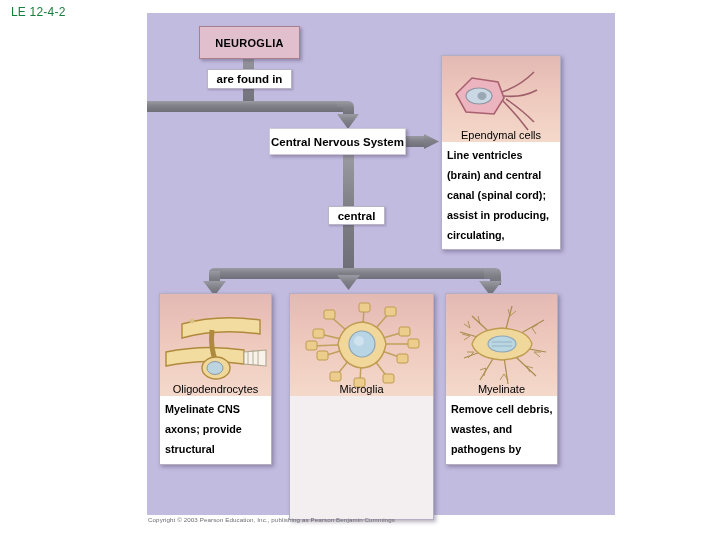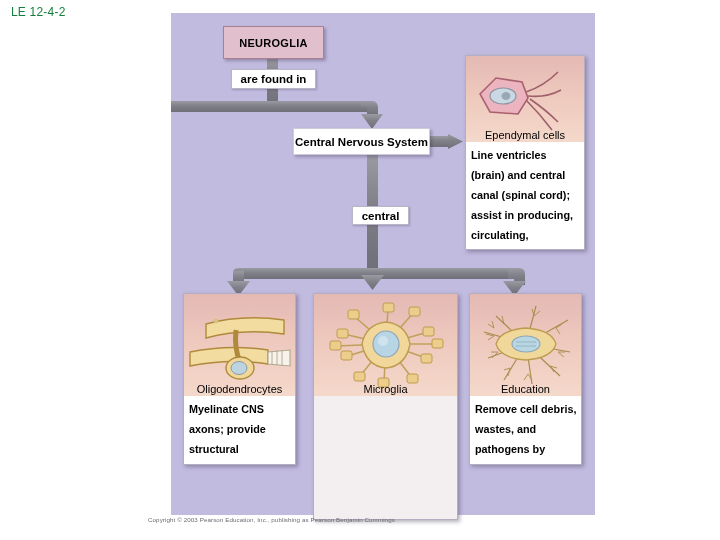--- a/index.html
+++ b/index.html
@@ -24,24 +24,23 @@
     color: #15803d;
     letter-spacing: 0.2px;
     text-align: right;
   }
 
   
   #diagram-canvas {
     position: absolute;
     left: 147px;
     top: 13px;
-    width: 424px;
+    width: 468px;
     height: 502px;
     background: #c2bbe0;
-    margin-left: 24px;
   }
 
   
   #connector-layer {
     position: absolute;
     left: 0;
     top: 0;
     width: 424px;
     height: 502px;
   }
@@ -350,21 +349,21 @@
               <path d="M64 22 L70 17"></path>
           </g>
         </g>
         <path d="M56 34 Q82 36 86 50 Q82 64 56 66 Q30 64 26 50 Q30 36 56 34 Z" fill="#f0d79a" stroke="#bf9c51" stroke-width="1.3"></path>
         <ellipse cx="56" cy="50" rx="14" ry="8" fill="#b9d6e3" stroke="#8ea6b6" stroke-width="1.1"></ellipse>
         <g stroke="#8ea6b6" stroke-width="0.7">
           <path d="M46 48 L66 48"></path>
             <path d="M46 52 L66 52"></path>
         </g>
       </svg>
-      <div class="panel-title">Education</div>
+      <div class="panel-title">Myelinate</div>
     </div>
     <div class="panel-desc">Remove cell debris,
 wastes, and
 pathogens by
 phagocytosis</div>
   </div>
 
 </div>
 
 <div id="copyright">Copyright © 2003 Pearson Education, Inc., publishing as Pearson Benjamin Cummings</div>

